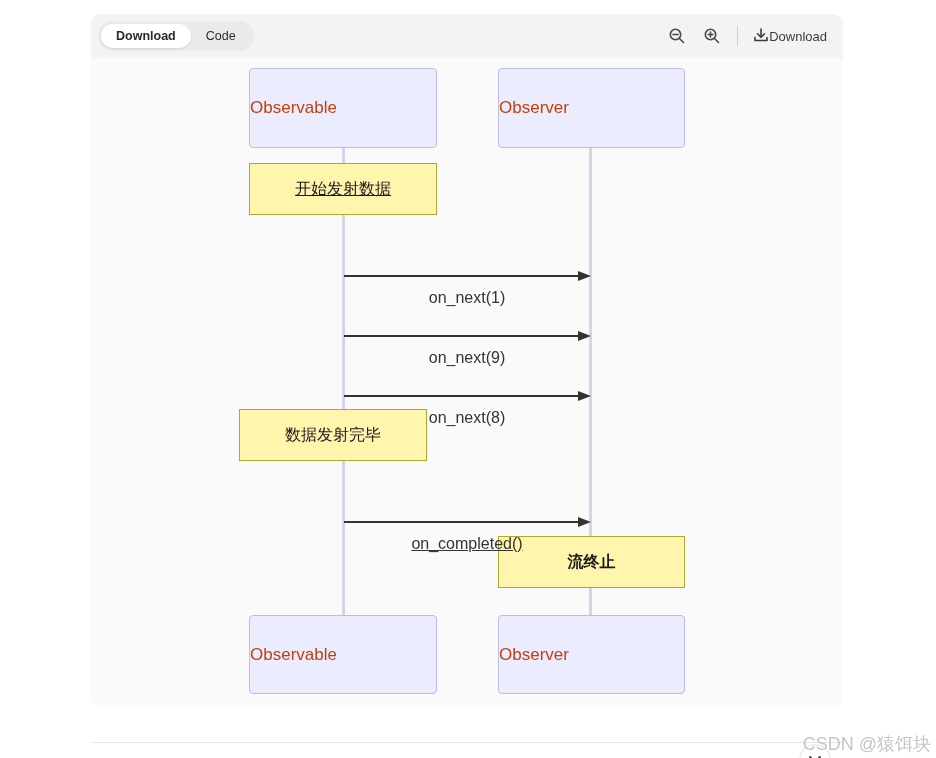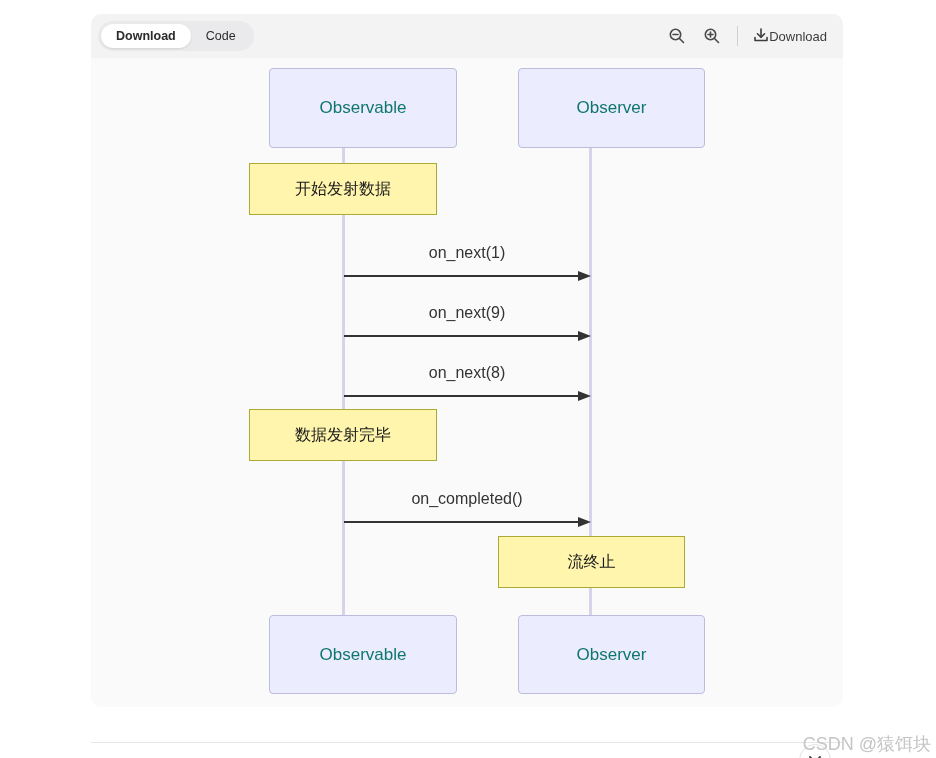--- a/index.html
+++ b/index.html
@@ -62,54 +62,55 @@
     font-size: 13px;
   }
 
   
   .participant {
     position: absolute;
     width: 188px; height: 80px;
     background: #ECECFF;
     border: 1px solid #bcbcde;
     border-radius: 4px;
-    display: flex; align-items: center; justify-content: center;
-    font-size: 17px; color: #0f766e; margin-left: 20px;
+    display: flex; align-items: center; 
+    font-size: 17px; color: #c2410c;
   }
   .p-top-left  { left: 158px; top: 54px; }
   .p-top-right { left: 407px; top: 54px; width: 187px; }
   .p-bot-left  { left: 158px; top: 601px; height: 79px; }
   .p-bot-right { left: 407px; top: 601px; width: 187px; height: 79px; }
 
   .lifeline {
     position: absolute; top: 134px; height: 467px; width: 3px;
     background: #d8d2ea;
   }
   .ll-left  { left: 251px; }
   .ll-right { left: 498px; }
 
   .note {
     position: absolute;
     background: #FFF5AD;
     border: 1px solid #AAAA33;
     display: flex; align-items: center; justify-content: center;
     font-size: 16px; color: #1a1a1a;
   }
-  .note-1 { left: 158px; top: 149px; width: 188px; height: 52px; }
-  .note-2 { left: 158px; top: 395px; width: 188px; height: 52px; }
-  .note-3 { left: 407px; top: 522px; width: 187px; height: 52px; }
+  .note-1 { left: 158px; top: 149px; width: 188px; height: 52px; text-decoration: underline; }
+  .note-2 { left: 148px; top: 395px; width: 188px; height: 52px; }
+  .note-3 { left: 407px; top: 522px; width: 187px; height: 52px; font-weight: bold; }
 
   .msg-label {
     position: absolute; left: 376px;
     transform: translateX(-50%);
     font-size: 16px; line-height: 20px; color: #333333;
     white-space: nowrap;
+    margin-top: 45px;
   }
   .ml-1 { top: 229px; } .ml-2 { top: 289px; }
-  .ml-3 { top: 349px; } .ml-4 { top: 475px; }
+  .ml-3 { top: 349px; } .ml-4 { top: 475px; text-decoration: underline; }
 
   .msg-line {
     position: absolute; left: 253px; width: 234px; height: 2px;
     background: #333333;
   }
   .msg-line::after {
     content: "";
     position: absolute; right: -13px; top: -4px;
     width: 0; height: 0;
     border-left: 13px solid #333333;

